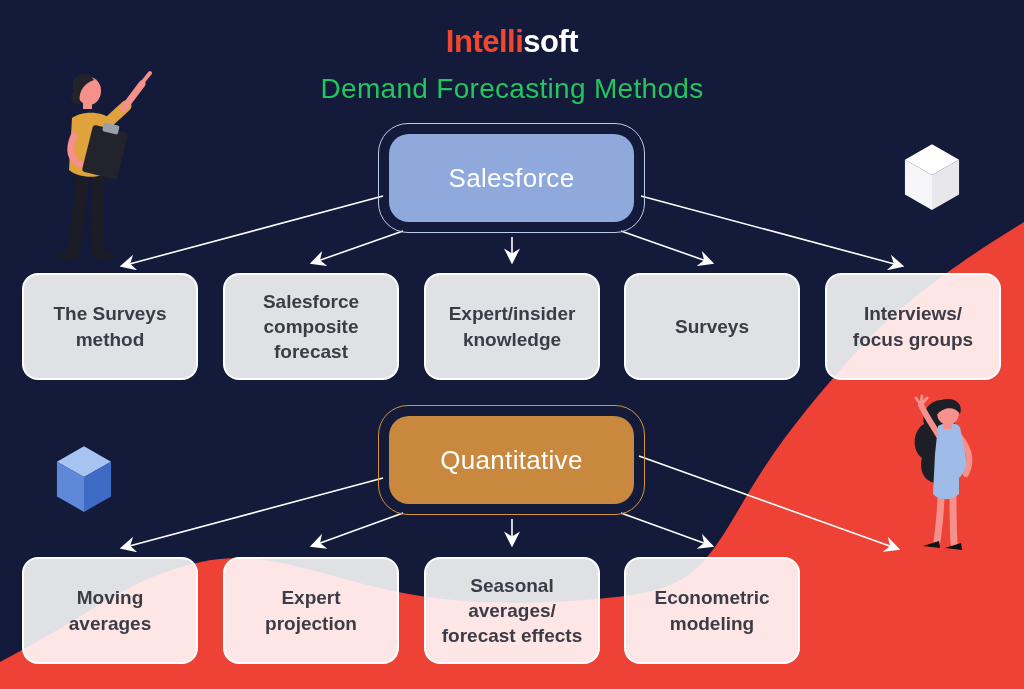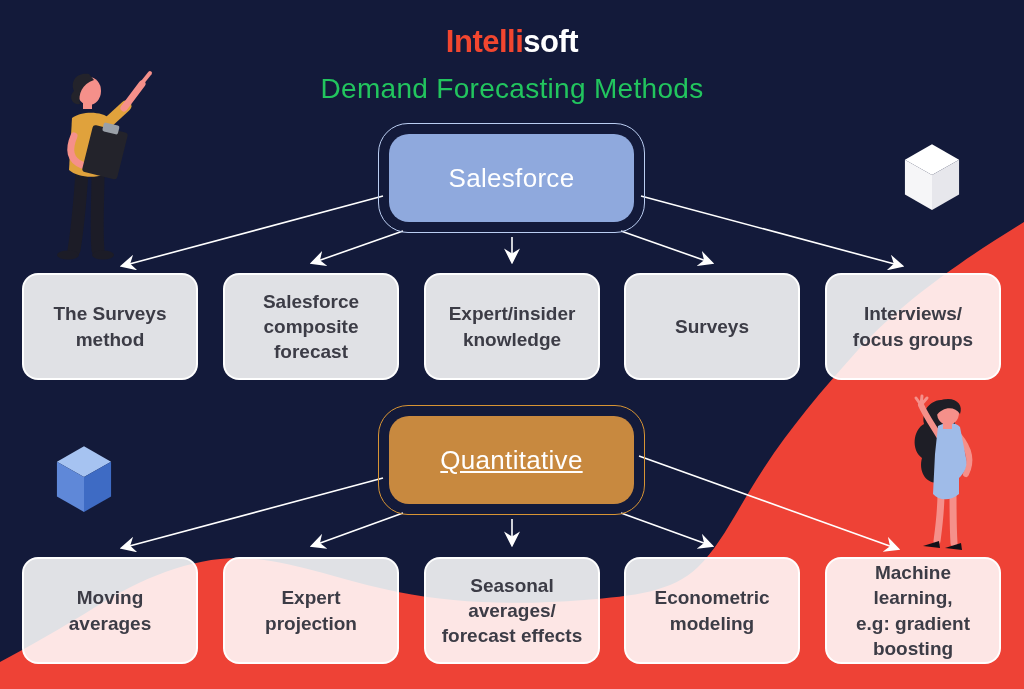--- a/index.html
+++ b/index.html
@@ -27,21 +27,21 @@
     border-radius:30px;z-index:4;
   }
   .node-outer.qual{top:123px;border:1.5px solid var(--color-qual-border);}
   .node-outer.quant{top:405px;border:1.5px solid var(--color-quant-border);}
   .node-inner{
     position:absolute;inset:10px;border-radius:20px;
     display:flex;align-items:center;justify-content:center;
     color:#fff;font-size:26px;font-weight:500;letter-spacing:.3px;
   }
   .qual .node-inner{background:var(--color-qual-fill);}
-  .quant .node-inner{background:var(--color-quant-fill);text-decoration:underline;}
+  .quant .node-inner{background:var(--color-quant-fill);}
 
   .mbox{
     position:absolute;width:176px;height:107px;border-radius:16px;
     background:rgba(255,255,255,0.87);border:2px solid rgba(255,255,255,0.95);
     display:flex;align-items:center;justify-content:center;text-align:center;
     z-index:4;padding:4px 10px;
   }
   .mbox .lbl{
     color:var(--color-box-text);font-size:19px;font-weight:600;line-height:1.32;
     white-space:pre-line;
@@ -190,20 +190,14 @@
   </div>
   <div class="mbox r2 c3">
     <span class="lbl">Seasonal
 averages/
 forecast effects</span>
   </div>
   <div class="mbox r2 c4">
     <span class="lbl">Econometric
 modeling</span>
   </div>
-  <div class="mbox r2 c5">
-    <span class="lbl">Machine
-learning,
-e.g: gradient
-boosting</span>
-  </div>
 
 </div>
 
 </body></html>

